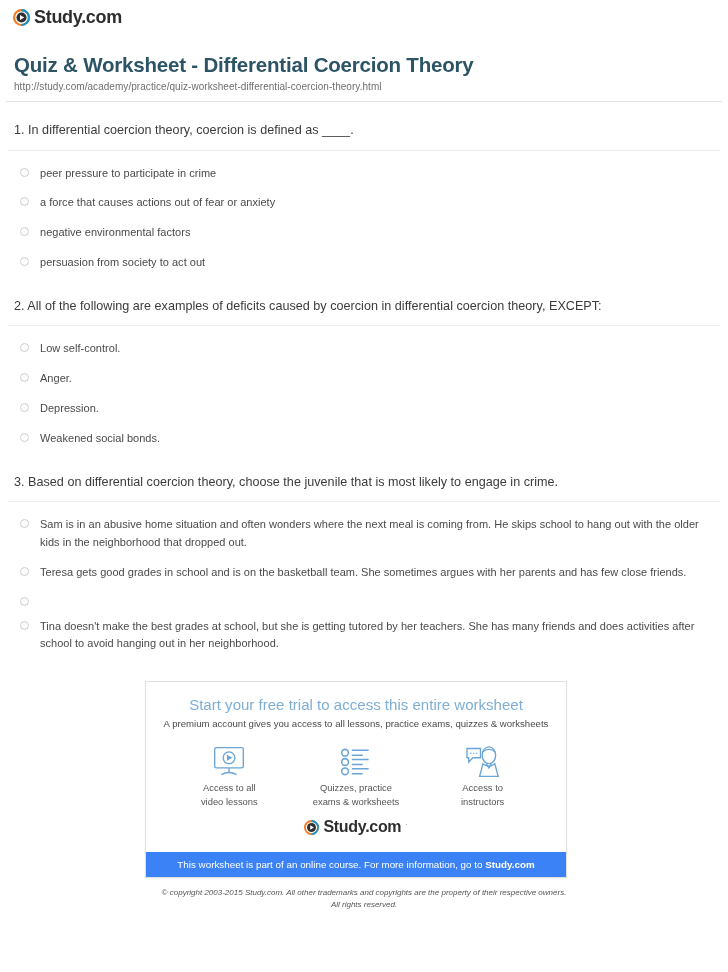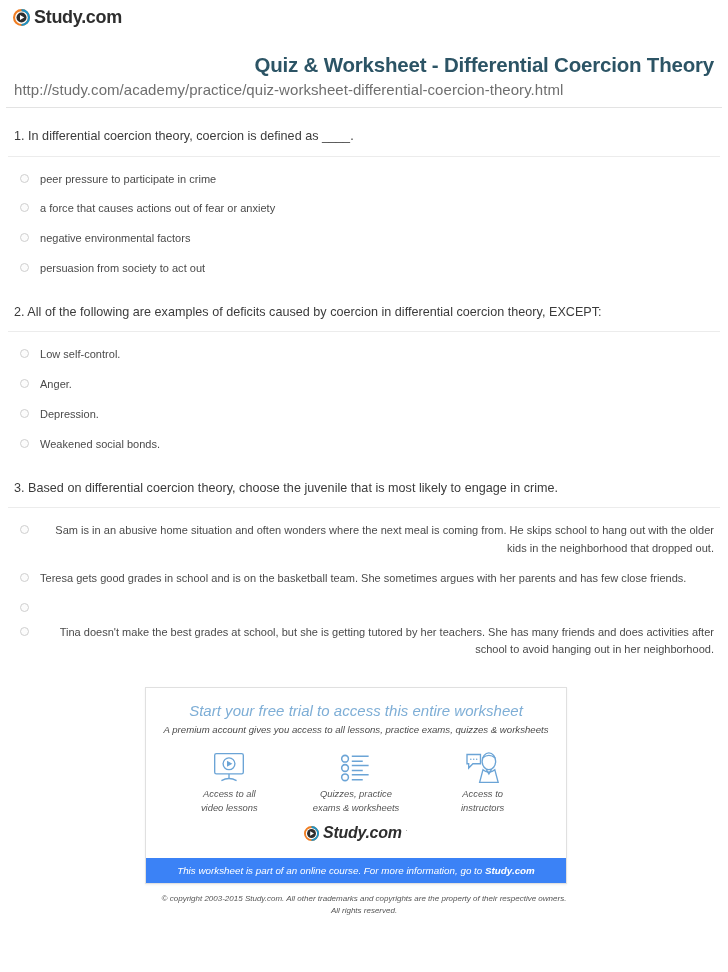--- a/index.html
+++ b/index.html
@@ -17,56 +17,55 @@
   .logo { display: inline-flex; align-items: center; gap: 4px; }
   .logo-mark { width: 17px; height: 17px; display:block; }
   .logo-text {
     font-size: 18px; font-weight: bold; color: #2e2e2e;
     letter-spacing: -0.3px; line-height: 1;
   }
 
   .title-block { padding: 22px 14px 0 14px; }
   h1.title {
     margin: 0; font-size: 20.5px; font-weight: bold;
-    color: #2c5465; letter-spacing: -0.2px; line-height: 1.25; text-align: right;
+    color: #2c5465; letter-spacing: -0.2px; line-height: 1.25;
   }
   .url {
-    margin: 4px 0 0 0; font-size: 15px; color: #6f6f6f;
+    margin: 4px 0 0 0; font-size: 10px; color: #6f6f6f;
     letter-spacing: 0.05px;
   }
   .rule { height: 1px; background: #e3e3e3; margin: 9px 6px 0 6px; }
 
   
   .question-block { padding: 0 6px; }
   .q-text {
     font-size: 12.6px; color: #3b3b3b; line-height: 1.55;
     padding: 19px 8px 9px 8px; letter-spacing: 0.02px;
   }
   .q-sep { height: 1px; background: #ececec; margin: 0 2px; }
   .options { padding: 8px 0 0 0; }
   .option {
     display: flex; align-items: flex-start;
     padding: 6px 30px 6px 14px;
-    text-align: right;
   }
   .radio {
     flex: 0 0 auto;
     width: 9px; height: 9px; border-radius: 50%;
     border: 1px solid #cfcfcf; background: #fcfcfc;
     margin-top: 3px; margin-right: 11px;
   }
   .opt-label {
     font-size: 11px; color: #4a4a4a; line-height: 1.62;
     letter-spacing: 0.02px;
   }
   .q1 .opt-label, .q2 .opt-label { font-size: 11px; }
   .q3 .option { padding-right: 8px; }
 
   
-  .promo-wrap { padding: 22px 16px 0 0; display: flex; justify-content: center; font-style: italic; }
+  .promo-wrap { padding: 22px 16px 0 0; display: flex; justify-content: center; }
   .promo {
     width: 422px; background: #fff;
     border: 1px solid #e0e0e0;
     box-shadow: 0 1px 2px rgba(0,0,0,0.06);
   }
   .promo-inner { padding: 14px 14px 6px 14px; text-align: center; }
   .promo-head {
     font-size: 15px; color: #7eaed6; font-weight: normal;
     margin: 0 0 5px 0; letter-spacing: 0.02px;
   }

